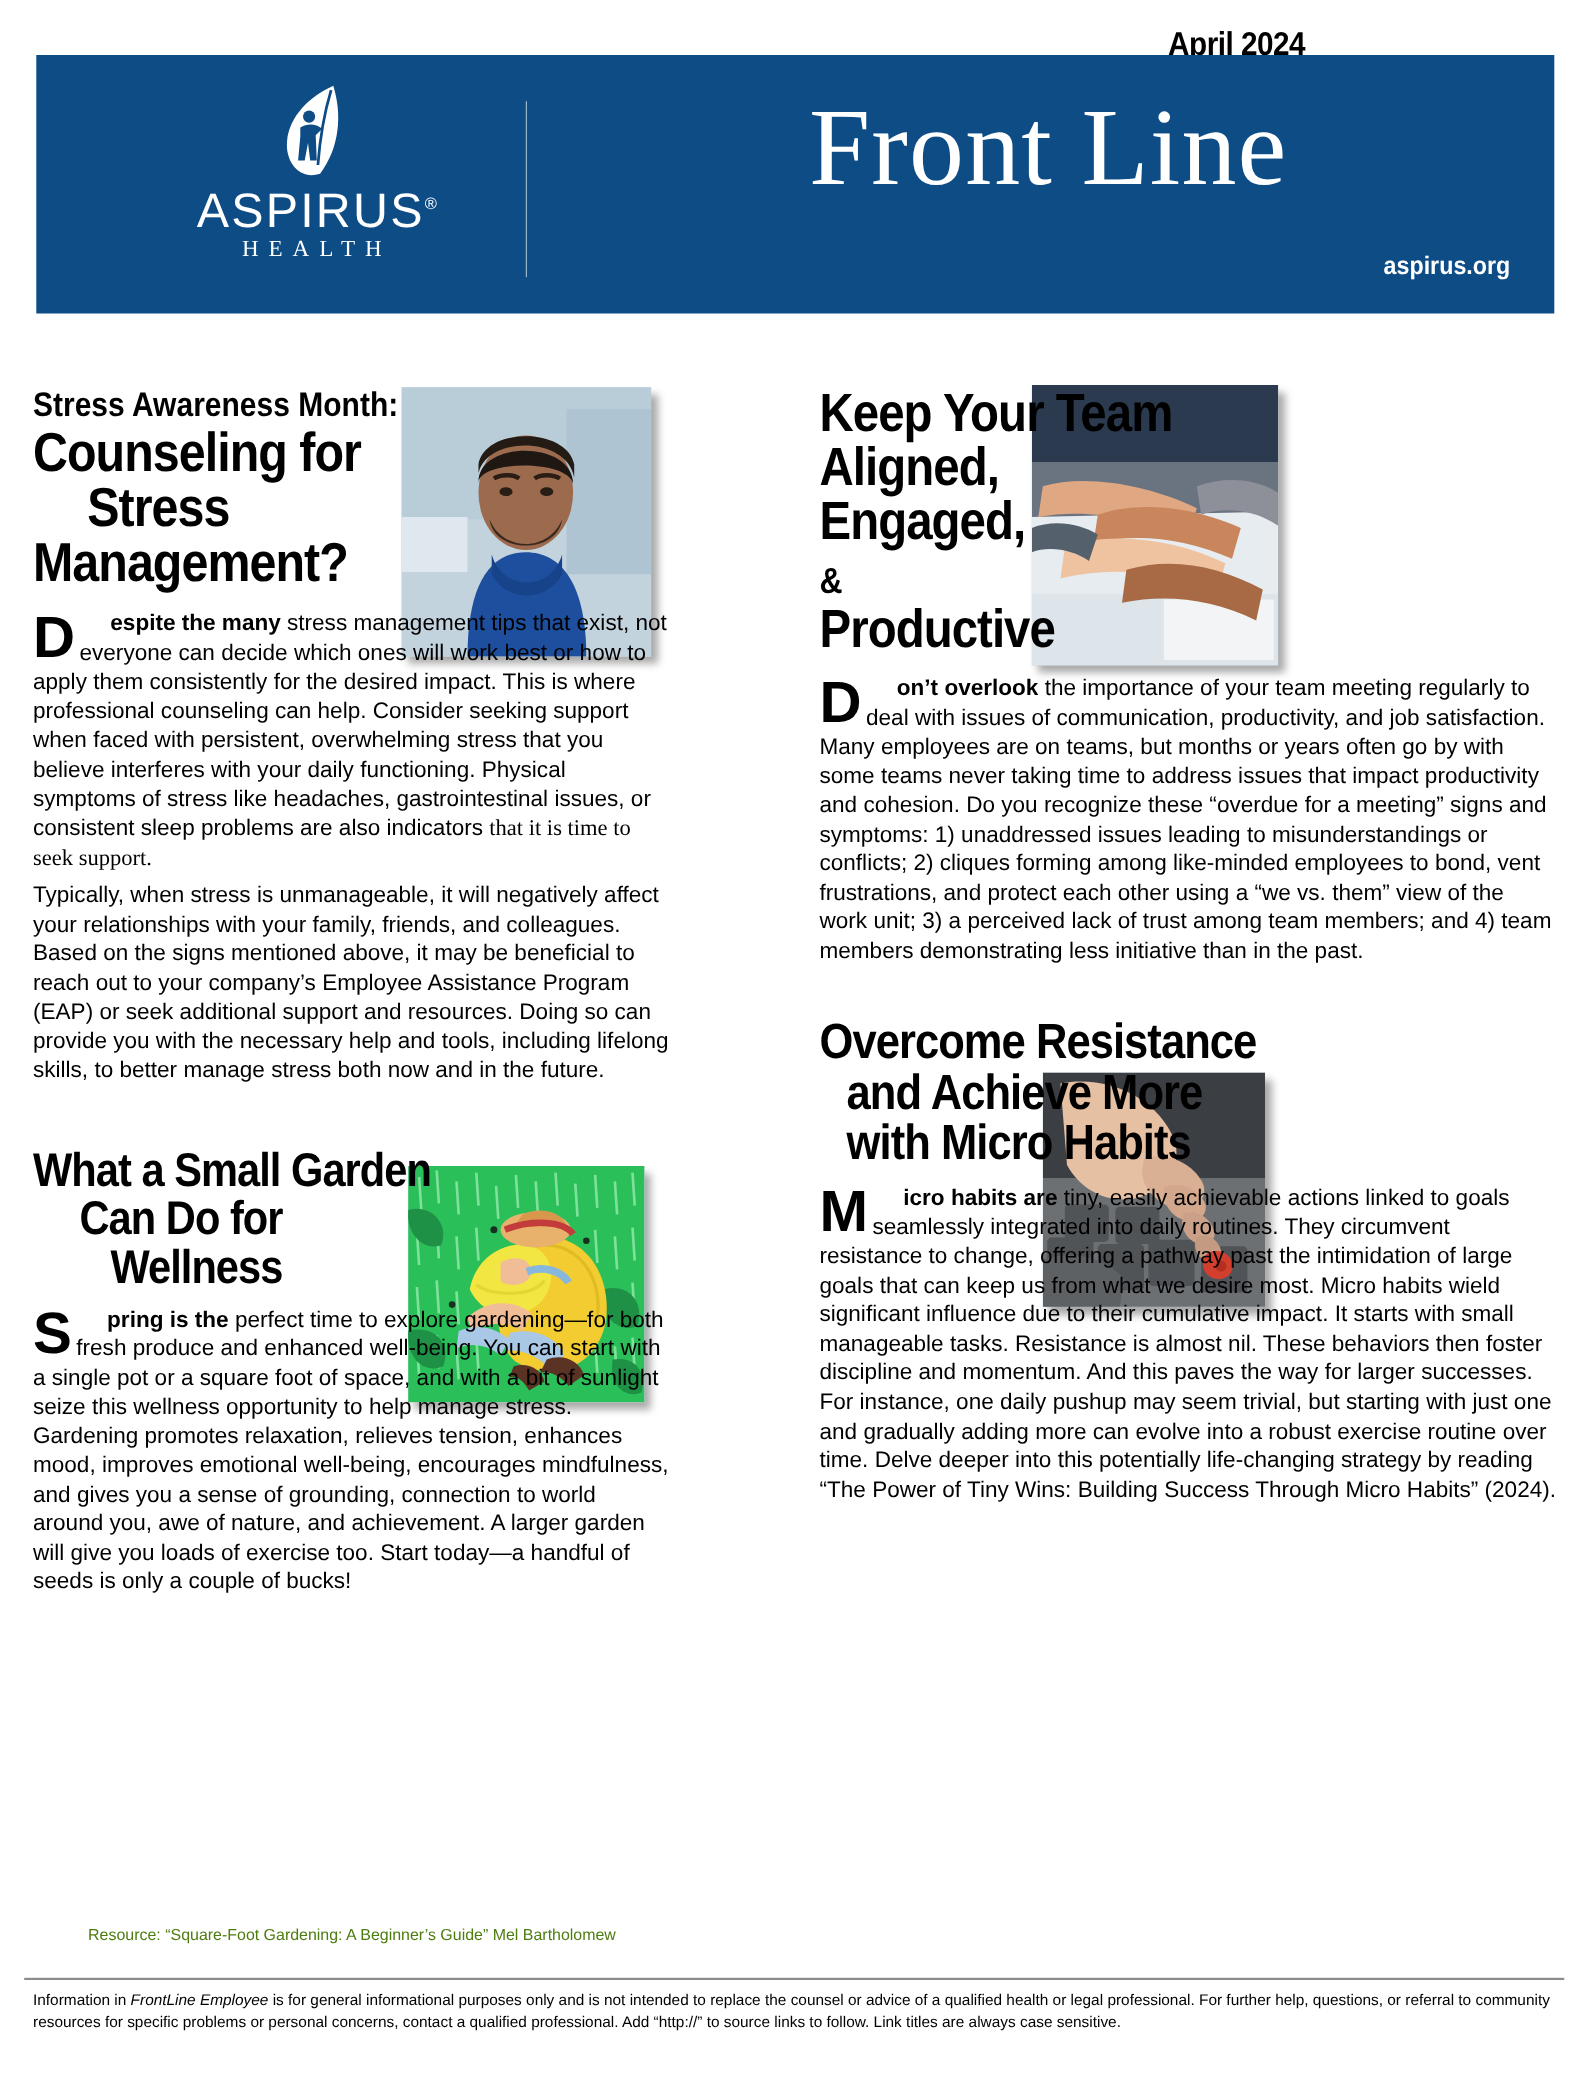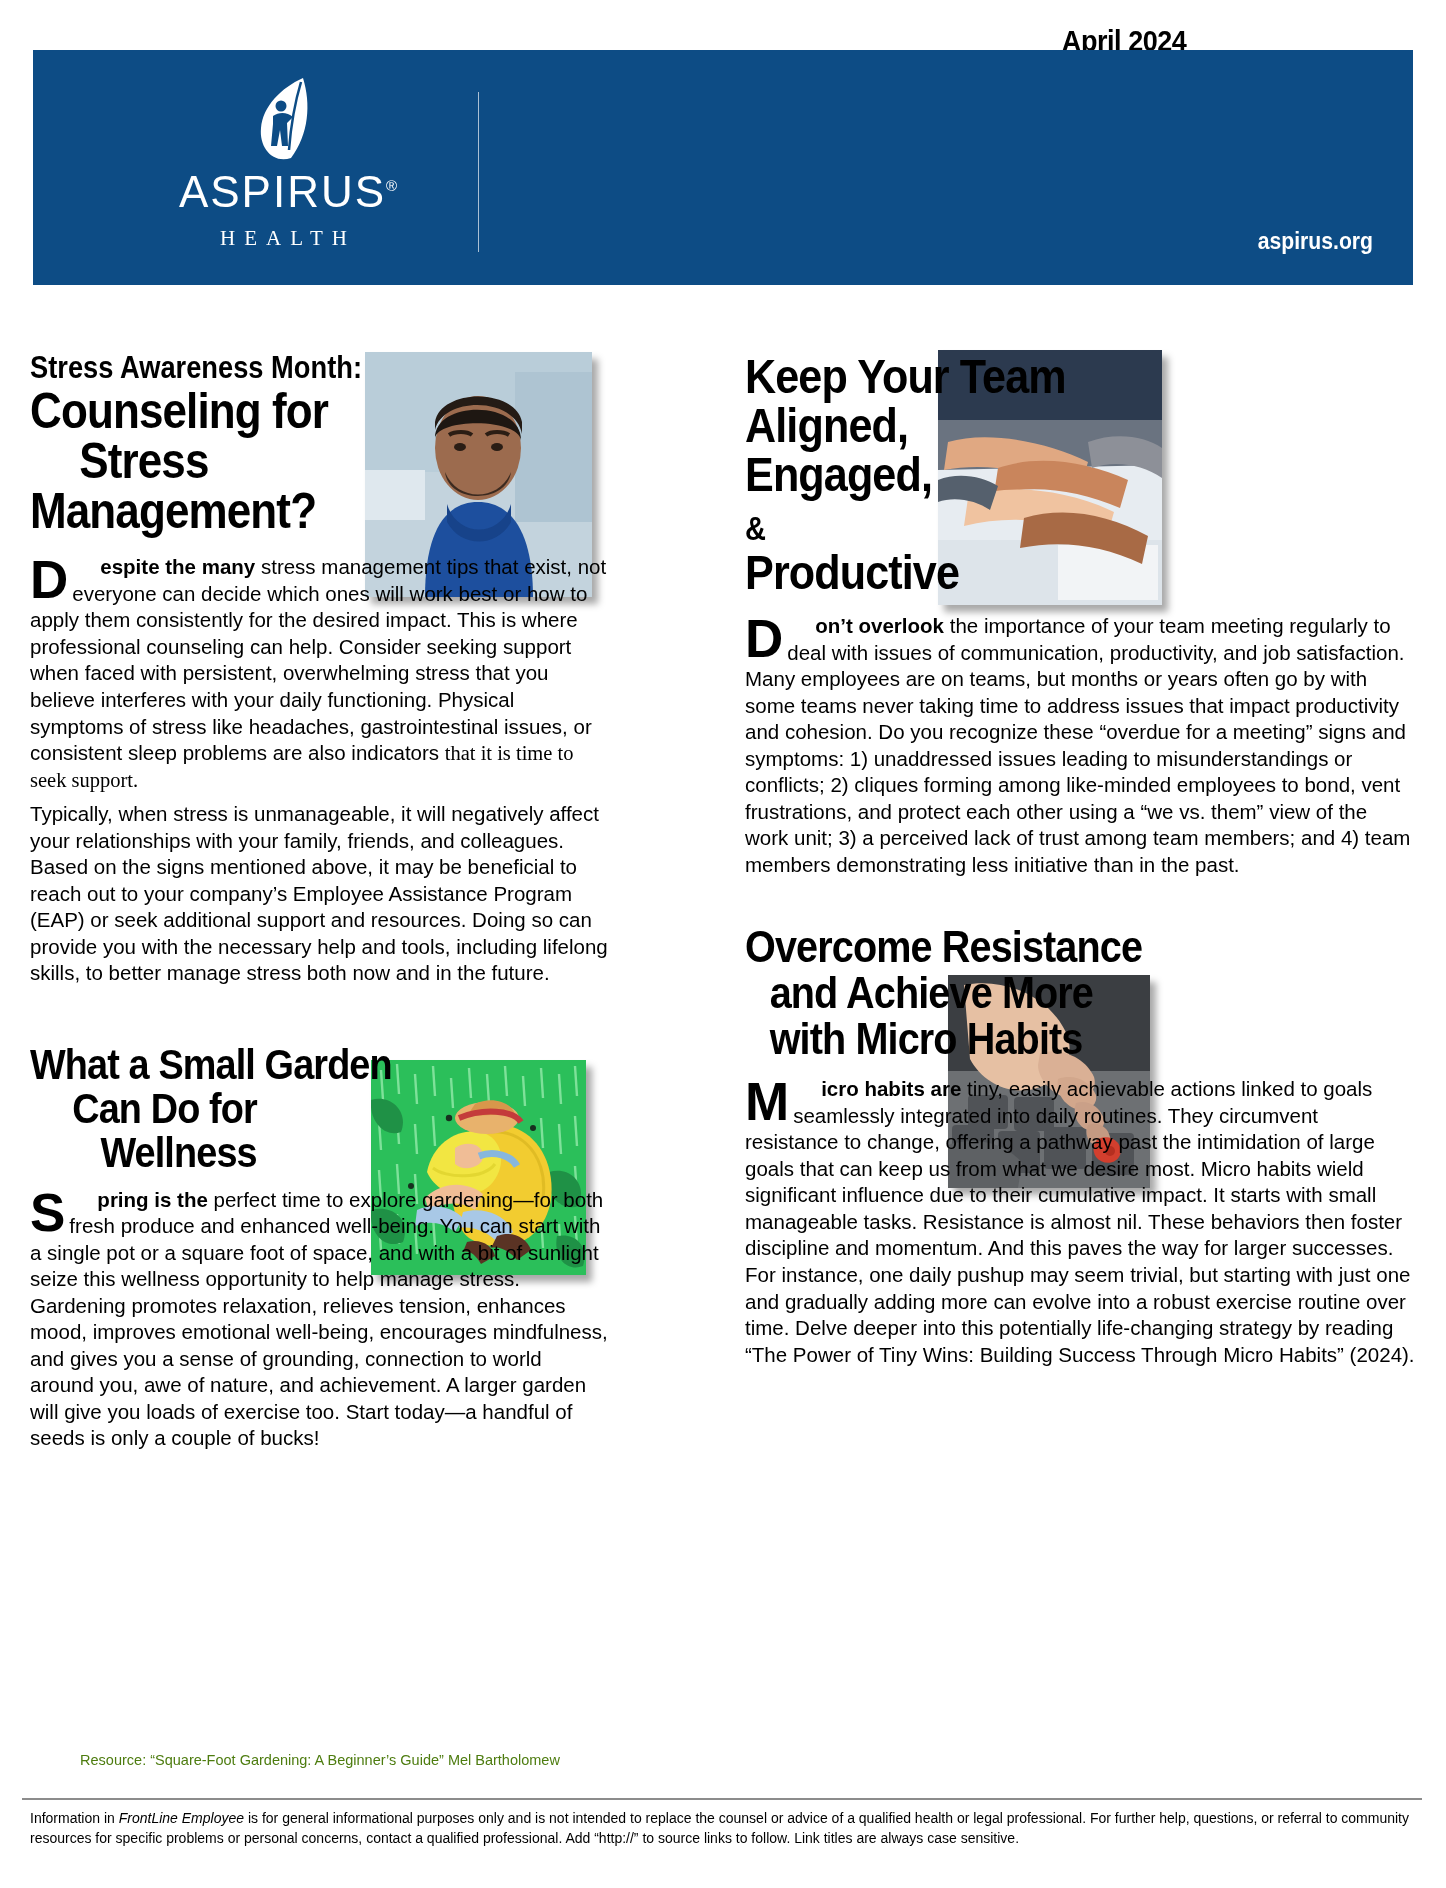--- a/index.html
+++ b/index.html
@@ -31,21 +31,21 @@
   }
   .logo-mark{width:74px;height:92px;margin:0 auto 2px;display:block;}
   .logo-name{
     font-family:Liberation Sans, sans-serif;
     font-size:44px;letter-spacing:2px;font-weight:400;line-height:1;
     position:relative;display:inline-block;
   }
   .logo-reg{font-size:15px;vertical-align:super;letter-spacing:0;}
   .logo-sub{
     font-family:"Liberation Serif", serif;
-    font-size:21px;letter-spacing:9px;margin-top:12px;text-align:center;
+    font-size:21px;letter-spacing:9px;text-align:center;
   }
   .mast-divider{
     position:absolute;left:445px;top:42px;width:1px;height:160px;
     background:rgba(255,255,255,.65);
   }
   .mast-title{
     position:absolute;left:470px;top:30px;width:900px;text-align:center;
     color:#ffffff;
     font-family:"Liberation Serif", serif;
     font-size:100px;line-height:1.08;font-weight:400;letter-spacing:1px;
@@ -156,20 +156,21 @@
         <path d="M52 2 C60 28 58 58 40 82 C22 88 8 72 10 52 C12 30 30 12 52 2 Z" fill="#ffffff"></path>
         <path d="M50 6 C44 26 40 48 38 74" stroke="#0d4c85" stroke-width="2.5" fill="none"></path>
         <circle cx="30" cy="30" r="5.5" fill="#0d4c85"></circle>
         <path d="M22 40 C28 36 36 36 42 41 L36 47 L37 70 L31 70 L29 54 L26 70 L20 70 L22 48 Z" fill="#0d4c85"></path>
       </svg>
       <div class="logo-name"><span>ASPIRUS</span><span class="logo-reg">®</span></div>
       <div class="logo-sub">HEALTH</div>
     </div>
 
     <div class="mast-divider"></div>
+    <div class="mast-title">Front Line</div>
     <div class="mast-url">aspirus.org</div>
   </div>
 
 
   <div class="photo ph1">
     <svg width="227" height="245" viewBox="0 0 227 245">
       <rect width="227" height="245" fill="#c3d3dd"></rect>
       <rect x="0" y="0" width="227" height="120" fill="#b9cdd9"></rect>
       <rect x="0" y="118" width="60" height="50" fill="#dfe8ee"></rect>
       <rect x="150" y="20" width="77" height="150" fill="#aec4d2"></rect>

